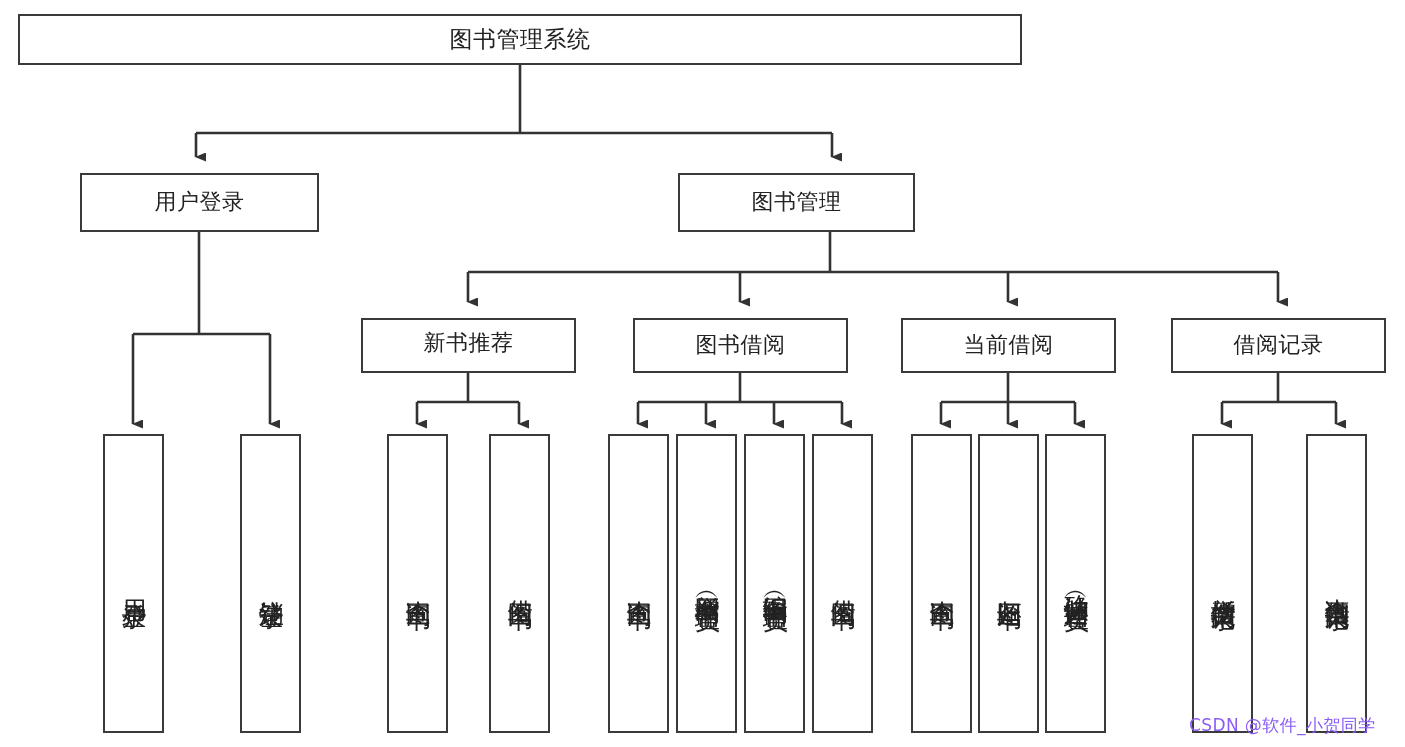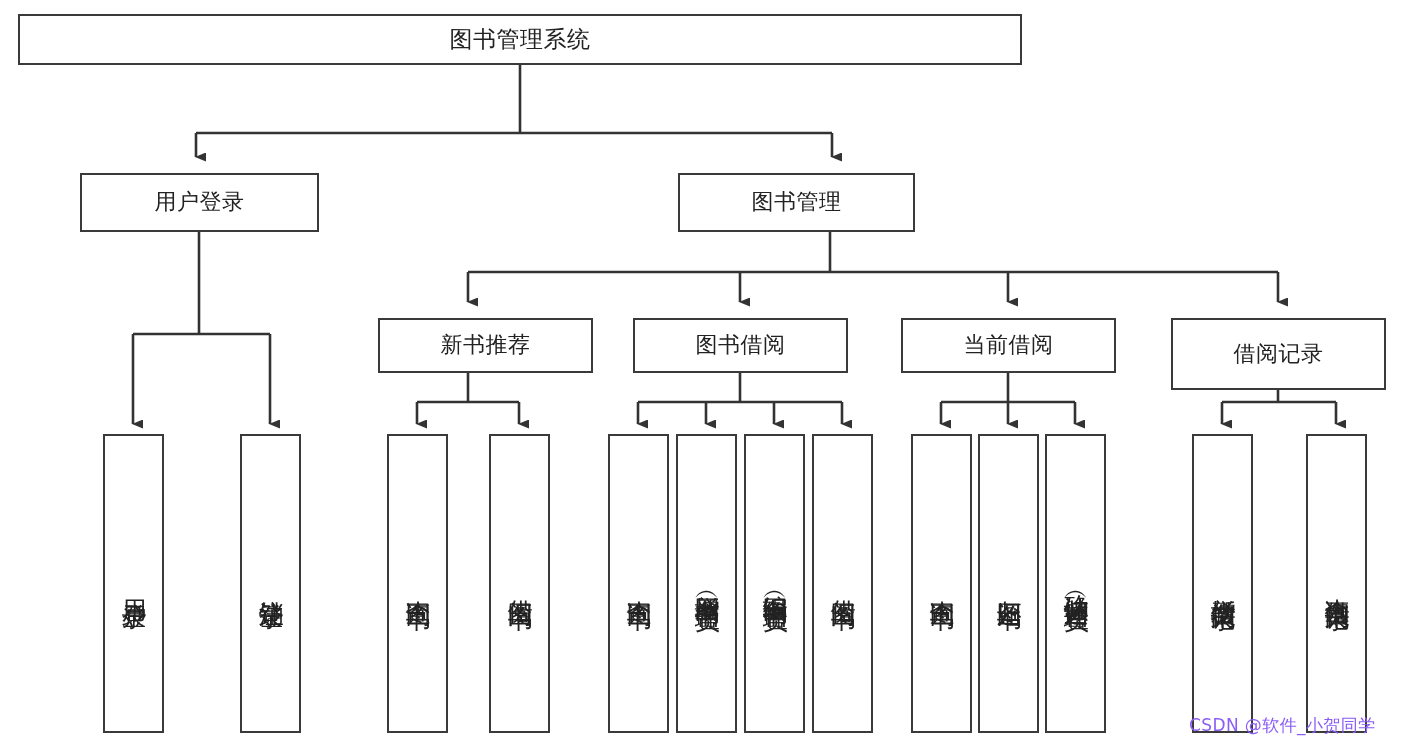--- a/index.html
+++ b/index.html
@@ -135,33 +135,33 @@
   </div>
 
   <div class="node horiz" style="left:80px; top:173px; width:239px; height:59px;">
     <span class="node-label">用户登录</span>
   </div>
 
   <div class="node horiz" style="left:678px; top:173px; width:237px; height:59px;">
     <span class="node-label">图书管理</span>
   </div>
 
-  <div class="node horiz" style="left:378px; top:318px; width:215px; height:55px;">
+  <div class="node horiz" style="left:361px; top:318px; width:215px; height:55px;font-family:Liberation Mono, monospace;">
     <span class="node-label">新书推荐</span>
   </div>
 
   <div class="node horiz" style="left:901px; top:318px; width:215px; height:55px;">
     <span class="node-label">当前借阅</span>
   </div>
 
   <div class="node horiz" style="left:633px; top:318px; width:215px; height:55px;">
     <span class="node-label">图书借阅</span>
   </div>
 
-  <div class="node horiz" style="left:1171px; top:318px; width:215px; height:72px;">
+  <div class="node horiz" style="left:1171px; top:318px; width:215px; height:55px;">
     <span class="node-label">借阅记录</span>
   </div>
 
   <div class="node vert" style="left:103px; top:434px; width:61px; height:299px;">
     <span class="node-label">用户登录</span>
   </div>
 
   <div class="node vert" style="left:240px; top:434px; width:61px; height:299px;">
     <span class="node-label">注销登录</span>
   </div>

